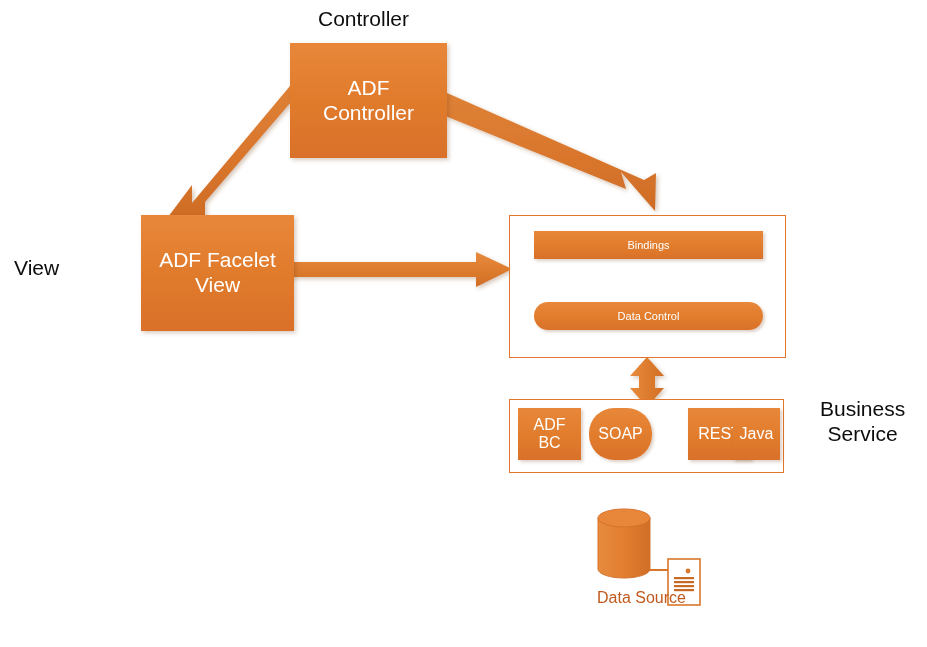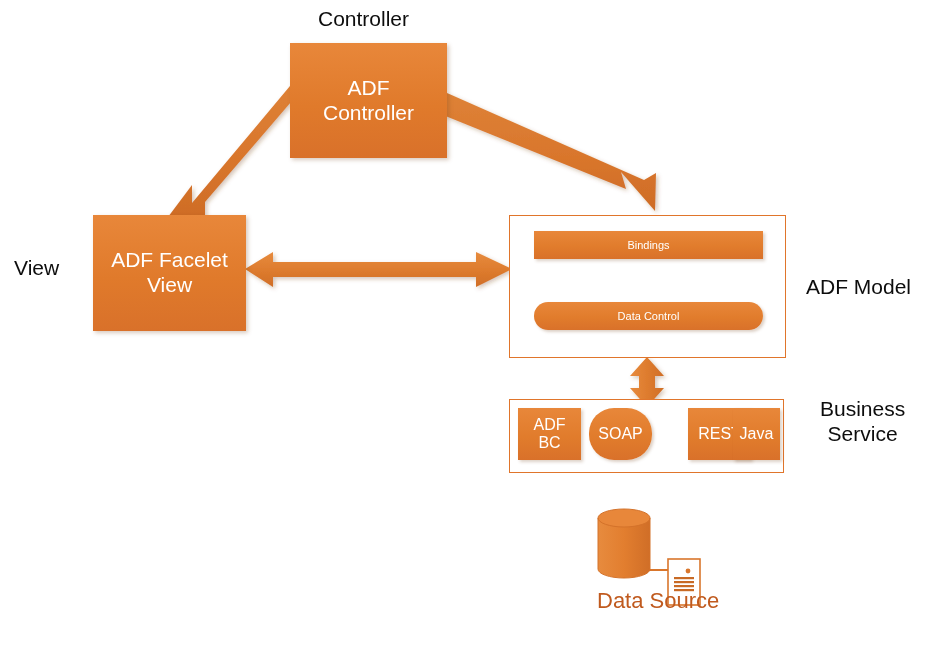--- a/index.html
+++ b/index.html
@@ -99,21 +99,21 @@
     font-size: 21px;
     line-height: 1.2;
     white-space: pre-line;
   }
   #label-controller { left: 318px; top: 6px; }
   #label-view       { left: 14px;  top: 255px; }
   #label-adf-model  { left: 806px; top: 274px; }
   #label-business   { left: 820px; top: 396px; text-align: center; }
   #label-data-source {
     left: 597px; top: 588px;
-    color: #C05A1E; font-size: 22px;
+    color: #C05A1E; font-size: 16px;
   }
 </style>
 </head>
 <body>
 
 <div id="canvas">
 
   <svg class="svg-layer" viewBox="0 0 927 647">
     <defs>
       <linearGradient id="gradDiag1" x1="0" y1="0" x2="0" y2="1">
@@ -178,37 +178,36 @@
       <rect x="674" y="589" width="20" height="2.2" fill="#C86A25"></rect>
     </g>
   </svg>
 
   <div class="container-box" id="model-container"></div>
   <div class="container-box" id="bs-container"></div>
 
   <div class="block" id="controller-box" style="white-space:pre-line;">ADF
 Controller</div>
 
-  <div class="block" id="view-box" style="white-space:pre-line;">ADF Facelet
+  <div class="block" id="view-box" style="white-space:pre-line;margin-left:48px;">ADF Facelet
 View</div>
 
   <div class="inner-bar" id="bindings-bar">Bindings</div>
 
   <div class="inner-bar" id="data-control-bar">Data Control</div>
 
   <div class="bs-chip" id="bs-chip-0" style="white-space:pre-line;">ADF
 BC</div>
   <div class="bs-chip" id="bs-chip-1" style="white-space:pre-line;border-radius:25px;">SOAP</div>
   <div class="bs-chip" id="bs-chip-2" style="white-space:pre-line;margin-left:27px;">REST</div>
   <div class="bs-chip" id="bs-chip-3" style="white-space:pre-line;">Java</div>
 
   <div class="label" id="label-controller">Controller</div>
 
   <div class="label" id="label-view">View</div>
 
-  <div class="label" id="label-adf-model">ADF Model</div>
 
   <div class="label" id="label-business">Business
 Service</div>
 
   <div class="label" id="label-data-source">Data Source</div>
 
 </div>
 
 </body></html>

